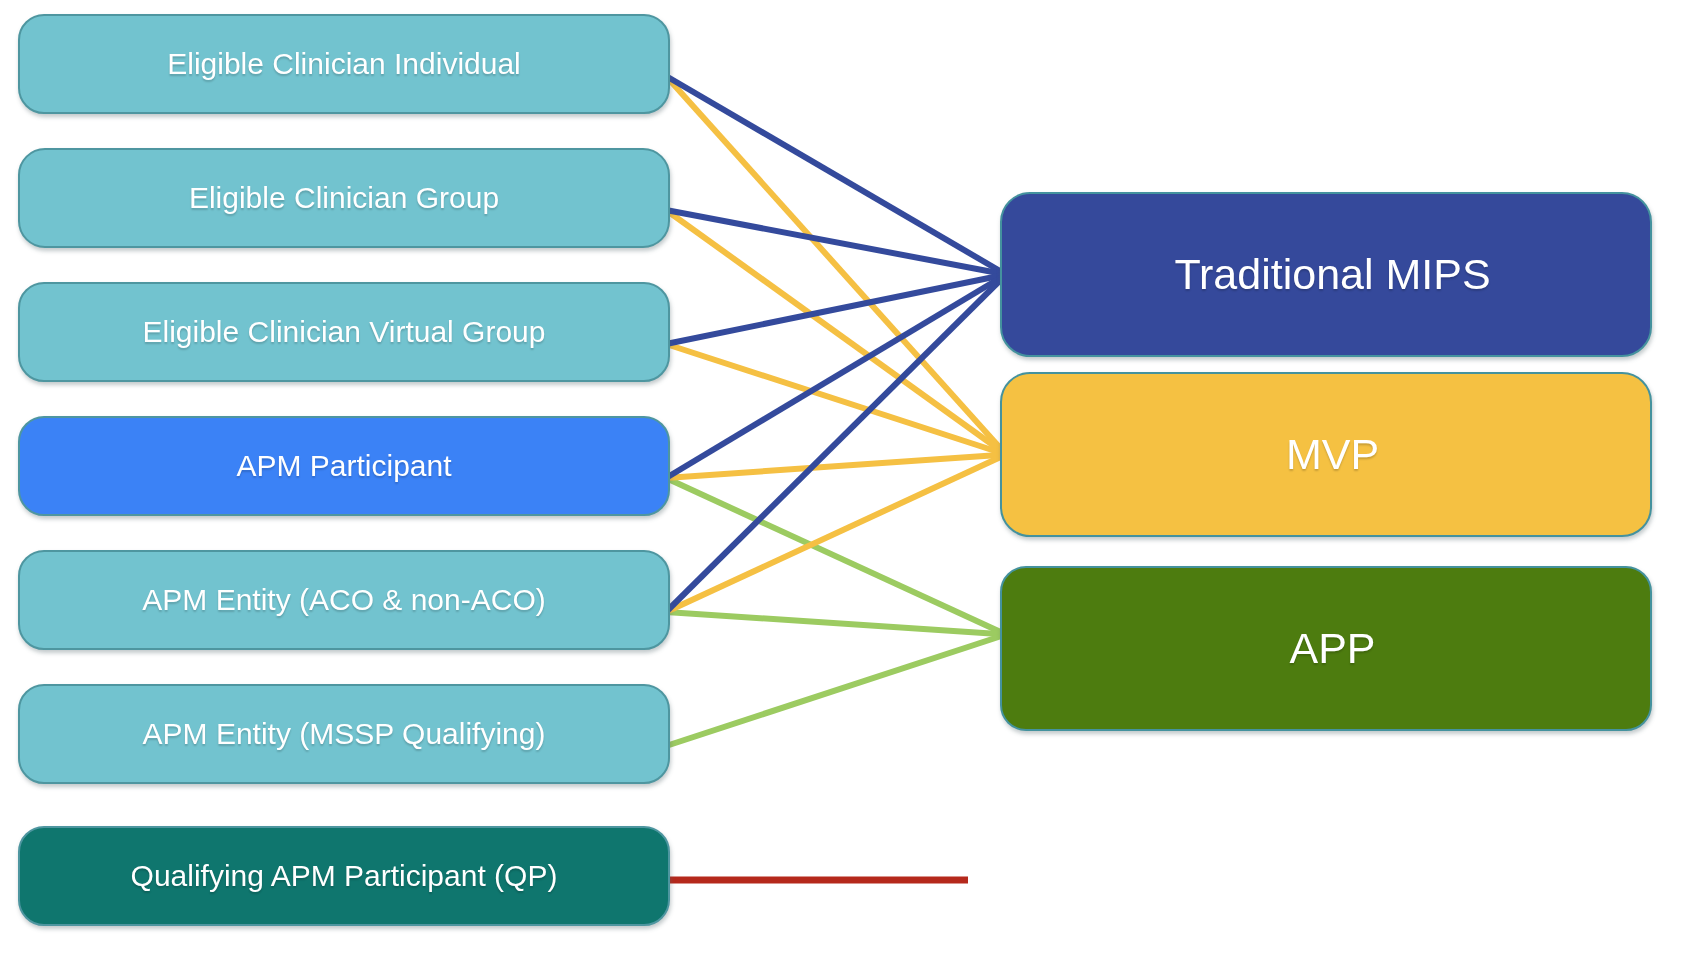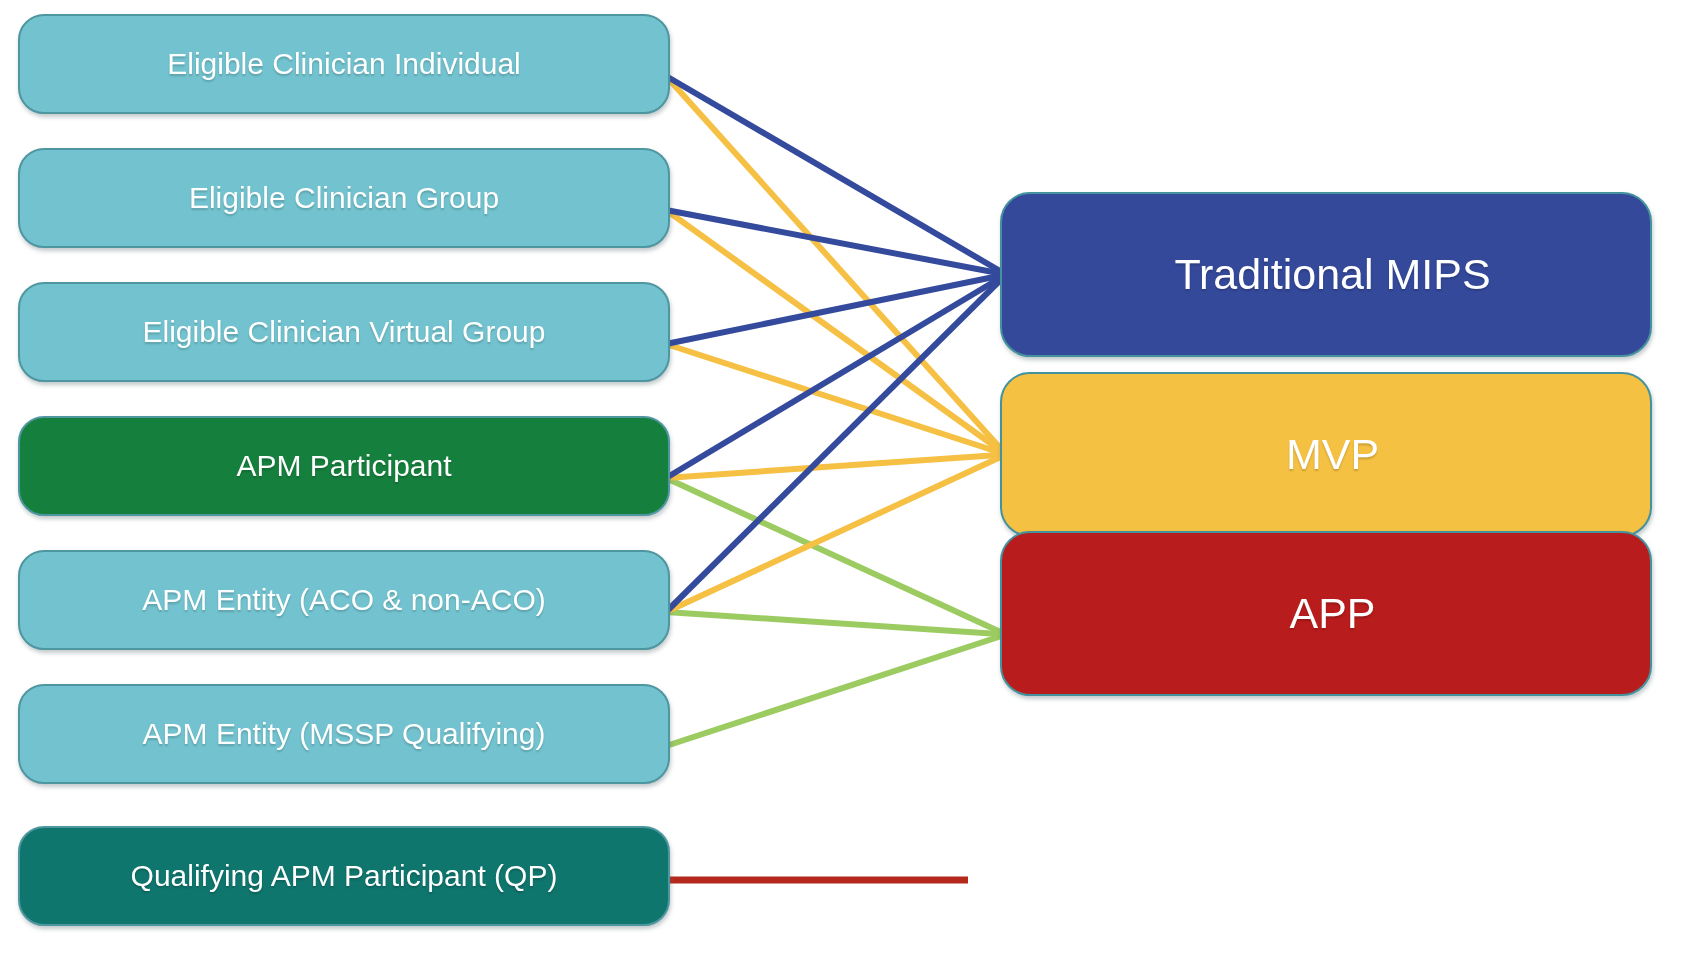--- a/index.html
+++ b/index.html
@@ -85,43 +85,43 @@
       <line x1="666" y1="210" x2="1006" y2="274.5" stroke="#344A9C" stroke-width="6"></line>
       <line x1="666" y1="344" x2="1006" y2="274.5" stroke="#344A9C" stroke-width="6"></line>
       <line x1="666" y1="478" x2="1006" y2="274.5" stroke="#344A9C" stroke-width="6"></line>
       <line x1="666" y1="612" x2="1006" y2="274.5" stroke="#344A9C" stroke-width="6"></line>
       <line x1="670" y1="880" x2="968" y2="880" stroke="#B5291C" stroke-width="7"></line>
     </svg>
   <div id="left-col">
       <div class="box left" style="top: 14px; background: rgb(114, 195, 207);">
         <span>Eligible Clinician Individual</span>
       </div>
-      <div class="box left" style="top: 148px; background: rgb(114, 195, 207);">
+      <div class="box left" style="top: 148px; background: rgb(114, 195, 207); border-radius: 27px;">
         <span>Eligible Clinician Group</span>
       </div>
       <div class="box left" style="top: 282px; background: rgb(114, 195, 207);">
         <span>Eligible Clinician Virtual Group</span>
       </div>
-      <div class="box left" style="top: 416px; background: #15803d;">
+      <div class="box left" style="top: 416px; background: #3b82f6;">
         <span>APM Participant</span>
       </div>
       <div class="box left" style="top: 550px; background: rgb(114, 195, 207);">
         <span>APM Entity (ACO &amp; non-ACO)</span>
       </div>
       <div class="box left" style="top: 684px; background: rgb(114, 195, 207);">
         <span>APM Entity (MSSP Qualifying)</span>
       </div>
       <div class="box left" style="top: 826px; background: #0f766e;">
         <span>Qualifying APM Participant (QP)</span>
       </div>
     </div>
   <div id="right-col">
       <div class="box right" style="top: 192px; background: rgb(53, 73, 155);">
         <span>Traditional MIPS</span>
       </div>
       <div class="box right" style="top: 372px; background: rgb(245, 193, 66);">
         <span>MVP</span>
       </div>
-      <div class="box right" style="top: 531px; background: #b91c1c;">
+      <div class="box right" style="top: 566px; background: #4d7c0f; border-radius: 26px;">
         <span>APP</span>
       </div>
     </div>
 </div>
 
 </body></html>

